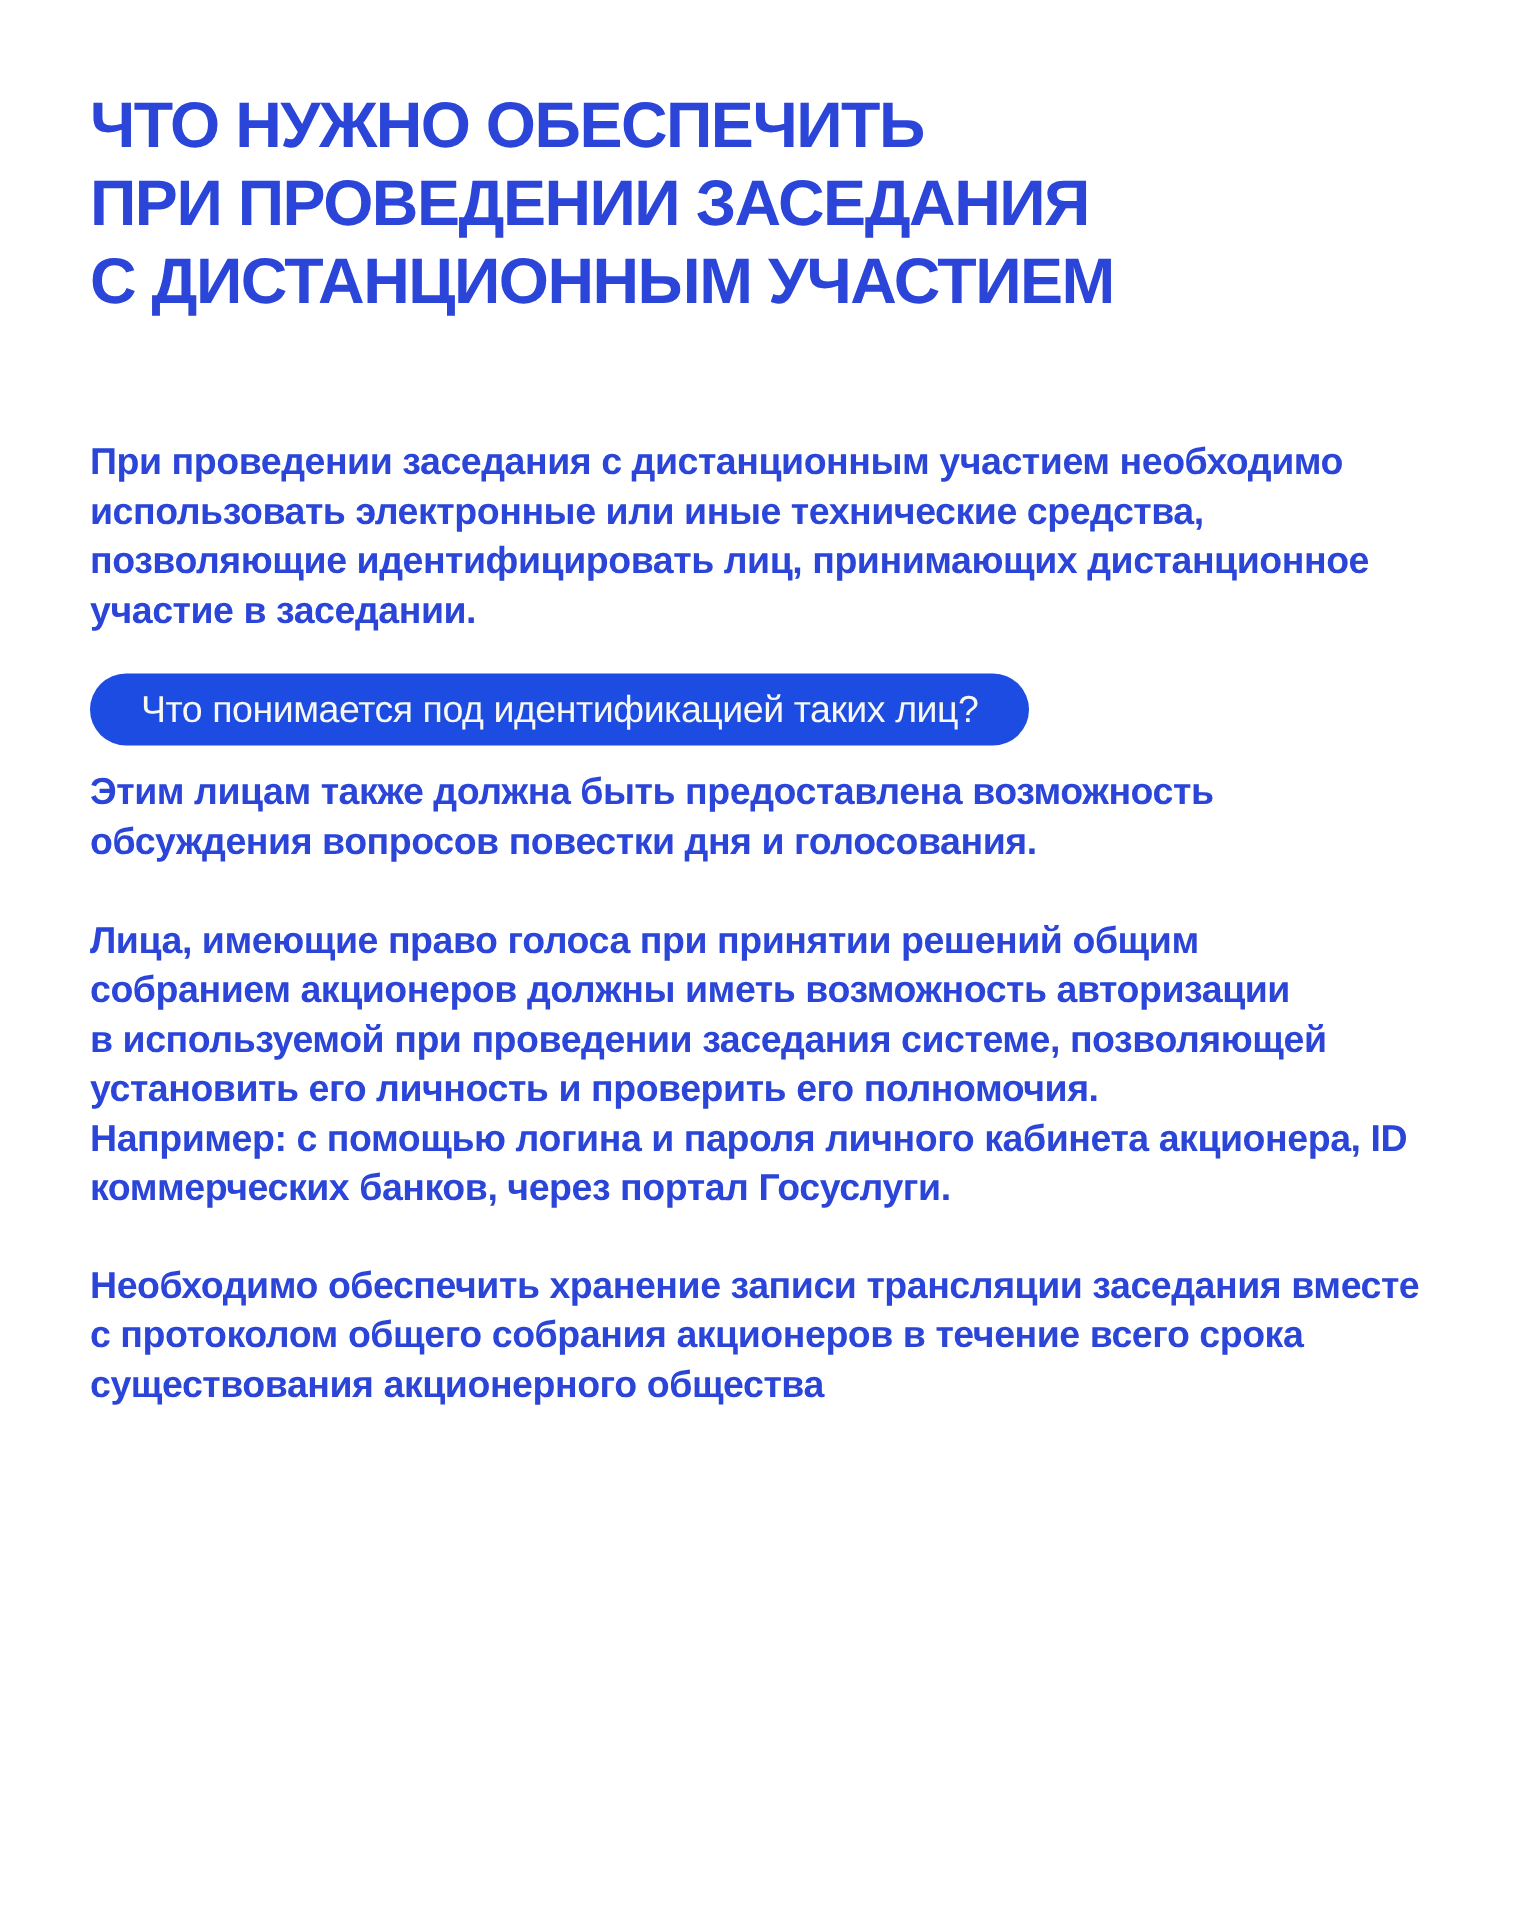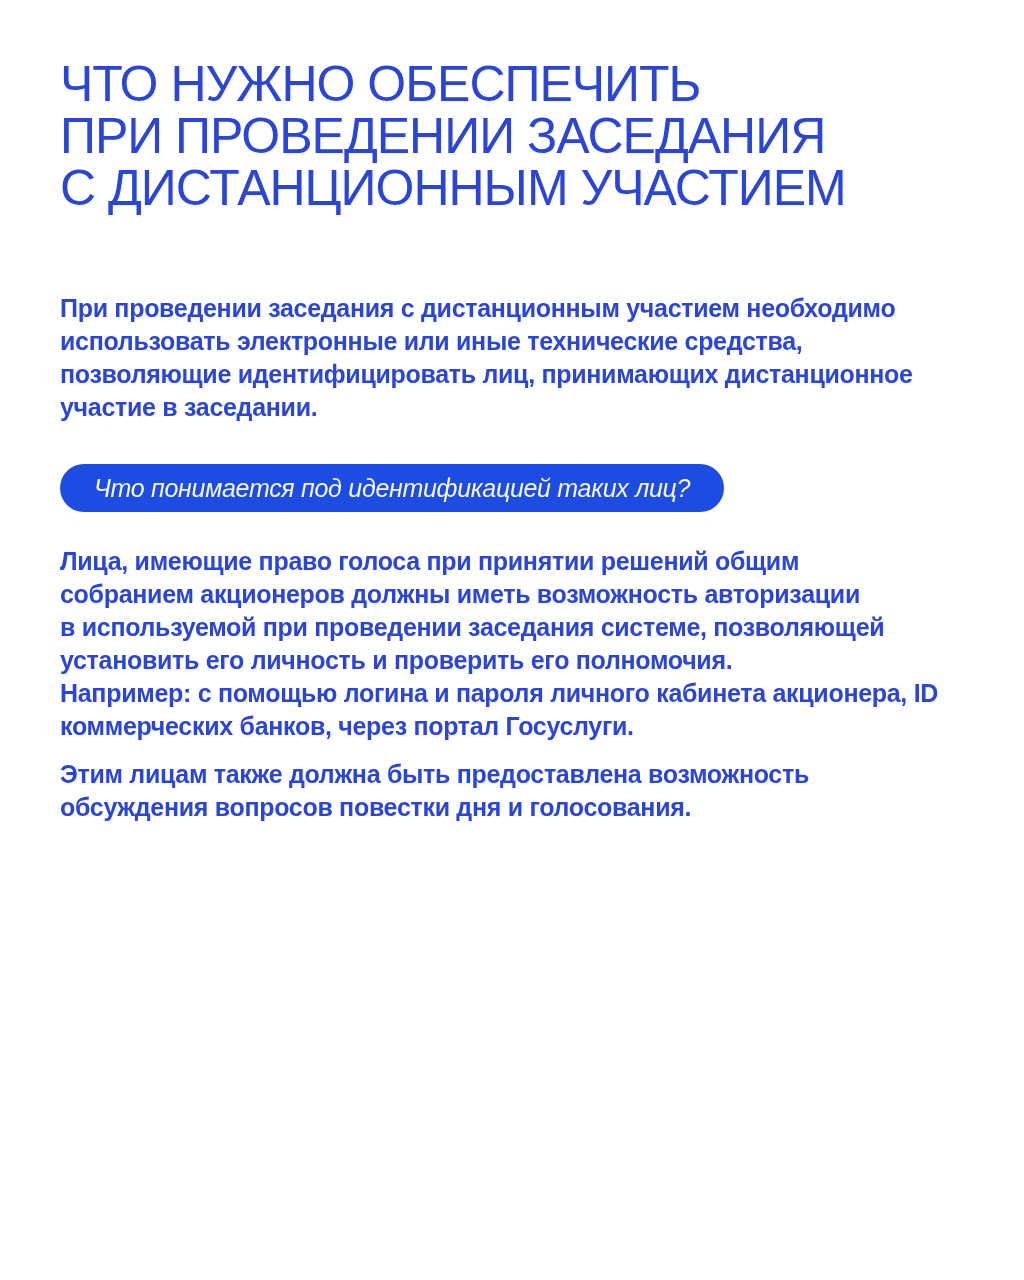--- a/index.html
+++ b/index.html
@@ -12,22 +12,22 @@
     height: 1280px;
     box-sizing: border-box;
     background: var(--background, #ffffff);
     padding: 58px 50px 0 60px;
     overflow: hidden;
     font-family: "Liberation Sans", sans-serif;
     color: var(--text, #2a45d8);
   }
   .title {
     margin: 0;
-    font-size: 50px;
-    font-weight: 400;
+    font-size: 43px;
+    font-weight: 700;
     line-height: 52px;
     letter-spacing: -1px;
     white-space: pre-line;
     color: var(--text, #2a45d8);
   }
   .para {
     margin: 0;
     font-size: 25px;
     font-weight: 700;
     line-height: 33px;
@@ -49,45 +49,48 @@
     padding: 0 34px;
     border-radius: 999px;
     background: var(--pill_bg, #1d4ce2);
     color: var(--pill_text, #f7f7f3);
     font-family: "Liberation Sans", sans-serif;
     font-size: 25px;
     font-weight: 400;
     letter-spacing: -0.3px;
     white-space: nowrap;
   }
-  .pill.question { margin-top: 40px; font-style: italic; }
+  .pill.question { margin-top: 25px; }
   .pill.also     { margin-top: 146px; }
   .block { display: block; }
 </style>
 </head>
 <body>
 
 <main class="page">
 
   <h1 class="title">ЧТО НУЖНО ОБЕСПЕЧИТЬ
 ПРИ ПРОВЕДЕНИИ ЗАСЕДАНИЯ
 С ДИСТАНЦИОННЫМ УЧАСТИЕМ</h1>
 
   <p class="para intro">При проведении заседания с дистанционным участием необходимо
 использовать электронные или иные технические средства,
 позволяющие идентифицировать лиц, принимающих дистанционное
 участие в заседании.</p>
 
   <button class="pill question block">Что понимается под идентификацией таких лиц?</button>
 
+  <p class="para note">Этим лицам также должна быть предоставлена возможность
+обсуждения вопросов повестки дня и голосования.</p>
+
   <p class="para answer">Лица, имеющие право голоса при принятии решений общим
 собранием акционеров должны иметь возможность авторизации
 в используемой при проведении заседания системе, позволяющей
 установить его личность и проверить его полномочия.
 Например: с помощью логина и пароля личного кабинета акционера, ID
 коммерческих банков, через портал Госуслуги.</p>
 
-  <p class="para note">Этим лицам также должна быть предоставлена возможность
-обсуждения вопросов повестки дня и голосования.</p>
 
-
+  <p class="para storage">Необходимо обеспечить хранение записи трансляции заседания вместе
+с протоколом общего собрания акционеров в течение всего срока
+существования акционерного общества</p>
 
 </main>
 
 </body></html>

